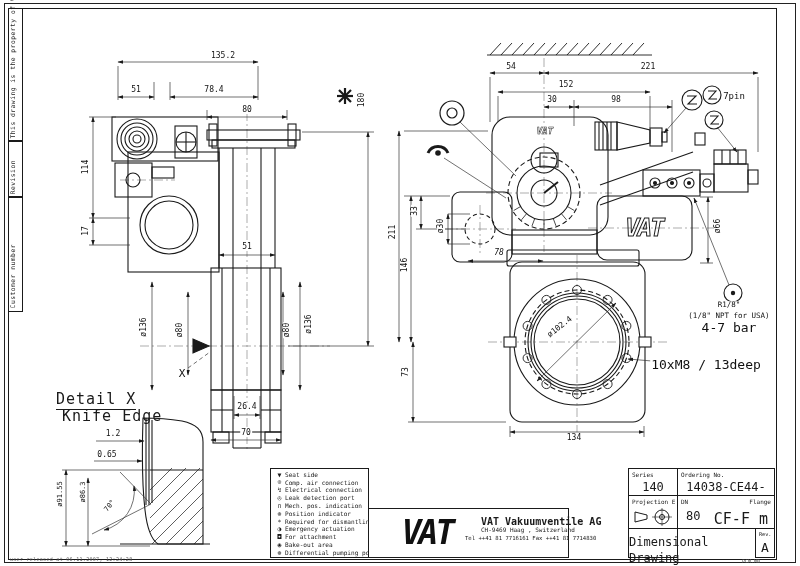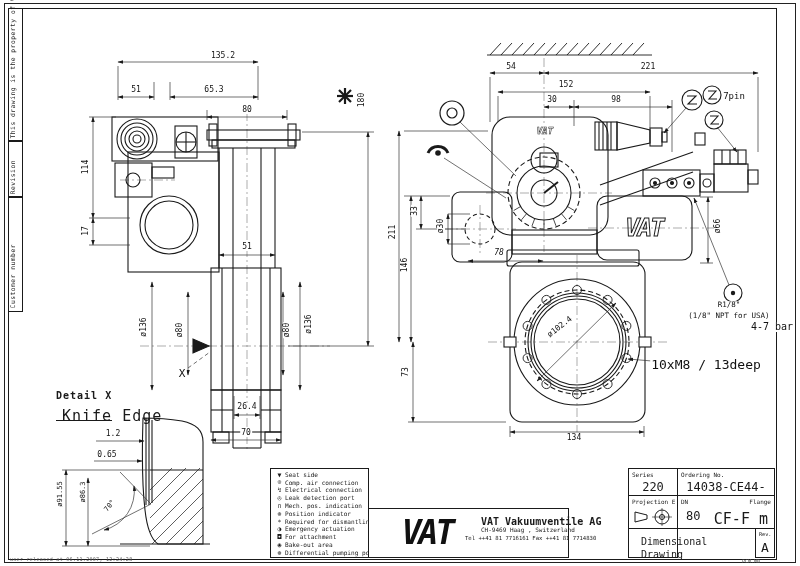--- a/index.html
+++ b/index.html
@@ -6,22 +6,22 @@
   #sheet{position:relative;width:800px;height:566px;background:#fff;overflow:hidden;
          font-family:"DejaVu Sans Mono",monospace;color:#1a1a1a;}
   .outer-border{position:absolute;left:4px;top:3px;width:790px;height:558px;border:1px solid #222;}
   .frame{position:absolute;left:8px;top:8px;width:767px;height:550px;border:1.4px solid #1a1a1a;}
   .sidebox{position:absolute;left:8px;width:14px;border:1px solid #1a1a1a;border-left:none;}
   .vtext{position:absolute;left:1px;bottom:3px;writing-mode:vertical-rl;transform:rotate(180deg);
          font-size:6.3px;letter-spacing:.5px;white-space:nowrap;color:#222;}
   
   #dim-layer span.dim{position:absolute;font-size:8px;line-height:1;background:#fff;padding:0 1px;
          white-space:nowrap;color:#111;}
-  .detail-title{position:absolute;left:56px;top:390px;font-size:10px;font-weight:bold;
-         border-bottom:1.3px solid #1a1a1a;padding-bottom:19px;letter-spacing:1px;}
+  .detail-title{position:absolute;left:56px;top:390px;font-size:15px;font-weight:normal;
+         border-bottom:1.3px solid #1a1a1a;padding-bottom:1px;letter-spacing:1px;}
   .detail-sub{position:absolute;left:62px;top:407px;font-size:15px;letter-spacing:1px;}
   
   .tb{position:absolute;border:1px solid #1a1a1a;background:#fff;box-sizing:border-box;}
   .tb .lab{position:absolute;left:3px;top:2px;font-size:6px;color:#222;}
   .legend{left:270px;top:468px;width:99px;height:90px;padding:2px 0 0 3px;}
   .lrow{display:flex;align-items:center;height:7.8px;}
   .lic{width:11px;font-size:6.5px;text-align:center;flex:none;line-height:1;}
   .llb{font-size:6.1px;white-space:nowrap;line-height:1;}
   .maintitle{left:368px;top:468px;width:261px;height:41px;}
   .maintitle .t{position:absolute;left:8px;top:4px;font-size:16px;letter-spacing:2px;}
@@ -35,21 +35,21 @@
   .seriesbox{left:628px;top:468px;width:50px;height:28px;}
   .seriesbox .v{position:absolute;left:0;right:0;top:11px;text-align:center;font-size:12px;}
   .orderbox{left:677px;top:468px;width:98px;height:28px;}
   .orderbox .v{position:absolute;left:0;right:0;top:11px;text-align:center;font-size:12px;}
   .projbox{left:628px;top:495px;width:50px;height:34px;}
   .dnbox{left:677px;top:495px;width:98px;height:34px;}
   .dnbox .dn-v{position:absolute;left:8px;top:13px;font-size:12px;}
   .dnbox .fl-l{position:absolute;right:3px;top:2px;font-size:6px;}
   .dnbox .fl-v{position:absolute;right:6px;top:14px;font-size:15px;}
   .dimdrawbox{left:628px;top:528px;width:50px;height:30px;}
-  .dimdrawbox .v{position:absolute;left:12px;right:0;top:6px;text-align:right;font-size:10px;line-height:1.3;}
+  .dimdrawbox .v{position:absolute;left:0;right:0;top:6px;text-align:right;font-size:12px;line-height:1.3;}
   .numbox{left:677px;top:528px;width:79px;height:30px;}
   .numbox .v{position:absolute;left:0;right:0;top:4px;text-align:center;font-size:21px;letter-spacing:1px;}
   .revbox{left:755px;top:528px;width:20px;height:30px;}
   .revbox .lab{font-size:5.2px;}
   .revbox .v{position:absolute;left:0;right:0;top:11px;text-align:center;font-size:13px;}
   .print-l{position:absolute;left:10px;top:556px;font-size:5px;color:#555;letter-spacing:.3px;}
   .print-r{position:absolute;left:742px;top:558px;font-size:5px;color:#555;}
   svg{position:absolute;left:0;top:0;}
 </style>
 </head>
@@ -371,21 +371,21 @@
       <line x1="700" y1="263" x2="713" y2="263"></line>
     </g>
 
     <text x="644" y="236" text-anchor="middle" font-family="DejaVu Sans Mono, monospace" font-size="24" font-style="italic" font-weight="bold" fill="none" stroke="#1a1a1a" stroke-width="1" letter-spacing="-2">VAT</text>
     <text x="545" y="134" text-anchor="middle" font-family="DejaVu Sans Mono, monospace" font-size="9" font-style="italic" font-weight="bold" fill="none" stroke="#1a1a1a" stroke-width="0.5">VAT</text>
   </svg>
 
   <div id="dim-layer">
       <span class="dim" style="left: 188px; top: 56px; transform: translate(-50%, -50%); margin-left: 35px;">135.2</span>
       <span class="dim" style="left: 136px; top: 90px; transform: translate(-50%, -50%);">51</span>
-      <span class="dim" style="left: 214px; top: 90px; transform: translate(-50%, -50%);">65.3</span>
+      <span class="dim" style="left: 214px; top: 90px; transform: translate(-50%, -50%);">78.4</span>
       <span class="dim" style="left: 247px; top: 110px; transform: translate(-50%, -50%);">80</span>
       <span class="dim" style="left: 86px; top: 167px; transform: translate(-50%, -50%) rotate(-90deg);">114</span>
       <span class="dim" style="left: 86px; top: 231px; transform: translate(-50%, -50%) rotate(-90deg);">17</span>
       <span class="dim" style="left: 247px; top: 247px; transform: translate(-50%, -50%);">51</span>
       <span class="dim" style="left: 362px; top: 100px; transform: translate(-50%, -50%) rotate(-90deg);">180</span>
       <span class="dim" style="left: 144px; top: 327px; transform: translate(-50%, -50%) rotate(-90deg);">ø136</span>
       <span class="dim" style="left: 180px; top: 330px; transform: translate(-50%, -50%) rotate(-90deg);">ø80</span>
       <span class="dim" style="left: 287px; top: 330px; transform: translate(-50%, -50%) rotate(-90deg);">ø80</span>
       <span class="dim" style="left: 309px; top: 324px; transform: translate(-50%, -50%) rotate(-90deg);">ø136</span>
       <span class="dim" style="left: 247px; top: 407px; transform: translate(-50%, -50%);">26.4</span>
@@ -406,21 +406,21 @@
       <span class="dim" style="left: 405px; top: 265px; transform: translate(-50%, -50%) rotate(-90deg);">146</span>
       <span class="dim" style="left: 415px; top: 211px; transform: translate(-50%, -50%) rotate(-90deg);">33</span>
       <span class="dim" style="left: 441px; top: 226px; transform: translate(-50%, -50%) rotate(-90deg);">ø30</span>
       <span class="dim" style="left: 499px; top: 253px; transform: translate(-50%, -50%); font-style: italic;">78</span>
       <span class="dim" style="left: 406px; top: 372px; transform: translate(-50%, -50%) rotate(-90deg);">73</span>
       <span class="dim" style="left: 560px; top: 327px; transform: translate(-50%, -50%) rotate(-38deg);">ø102.4</span>
       <span class="dim" style="left: 574px; top: 438px; transform: translate(-50%, -50%);">134</span>
       <span class="dim" style="left: 718px; top: 226px; transform: translate(-50%, -50%) rotate(-90deg);">ø66</span>
       <span class="dim" style="left: 729px; top: 305px; font-size: 7.5px; transform: translate(-50%, -50%);">R1/8"</span>
       <span class="dim" style="left: 729px; top: 316px; font-size: 7.5px; transform: translate(-50%, -50%);">(1/8" NPT for USA)</span>
-      <span class="dim" style="left: 772px; top: 327px; font-size: 10px; transform: translate(-50%, -50%);">4-7 bar</span>
+      <span class="dim" style="left: 729px; top: 327px; font-size: 13px; transform: translate(-50%, -50%);">4-7 bar</span>
       <span class="dim" style="left: 706px; top: 364px; font-size: 13px; transform: translate(-50%, -50%);">10xM8 / 13deep</span>
     </div>
 
   <div class="detail-title">Detail X</div>
   <div class="detail-sub">Knife Edge</div>
 
   <div class="tb legend">
       <div class="lrow">
         <span class="lic">▼</span>
         <span class="llb">Seat side</span>
@@ -473,21 +473,21 @@
       <text x="52" y="29" text-anchor="middle" font-family="DejaVu Sans Mono, monospace" font-size="33" font-style="italic" font-weight="bold" fill="#111" letter-spacing="-3">VAT</text>
     </svg>
     <div class="cname">VAT Vakuumventile AG</div>
     <div class="caddr">CH-9469 Haag , Switzerland</div>
     <div class="cphone">Tel ++41 81 7716161 Fax ++41 81 7714830</div>
   </div>
 
 
   <div class="tb seriesbox">
     <span class="lab">Series</span>
-    <div class="v">220</div>
+    <div class="v">140</div>
   </div>
 
   <div class="tb orderbox">
     <span class="lab">Ordering No.</span>
     <div class="v">14038-CE44-0001</div>
   </div>
 
   <div class="tb projbox">
     <span class="lab">Projection E</span>
     <svg width="44" height="18" style="position:absolute;left:3px;top:12px;">

